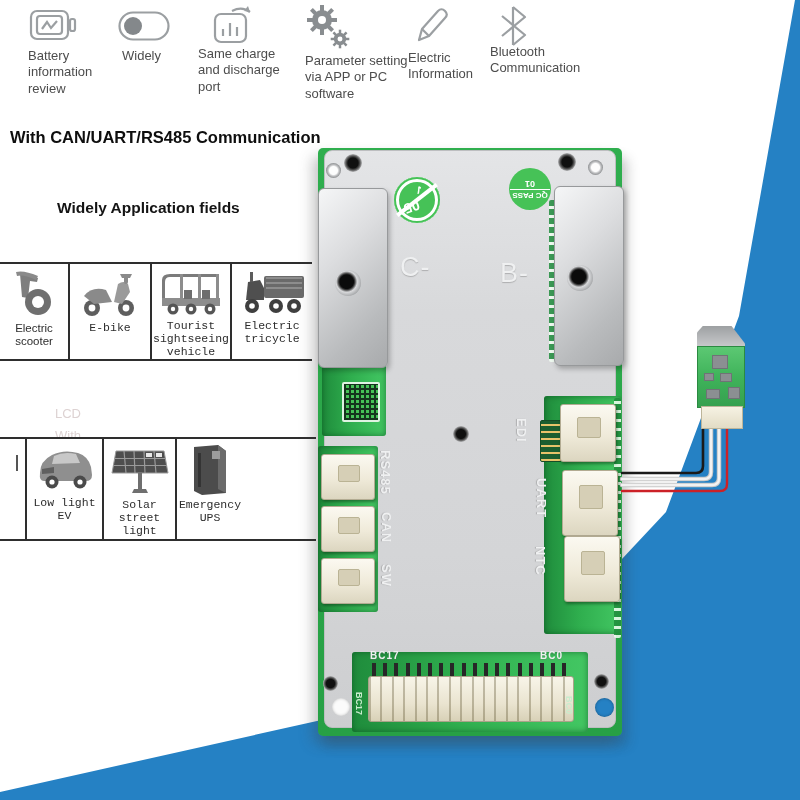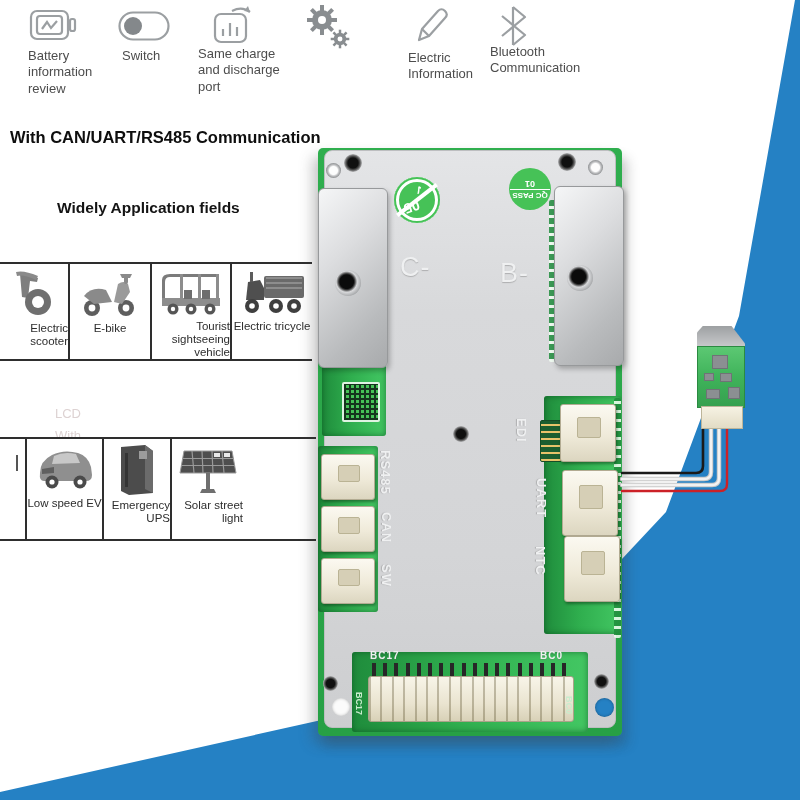--- a/index.html
+++ b/index.html
@@ -12,22 +12,22 @@
   .feat-label{position:absolute;font-size:13px;line-height:1.25;color:#4d4d4d;}
   .feat-icon{position:absolute;}
 
   
   .h-comm{position:absolute;left:10px;top:128px;font-size:16.5px;font-weight:bold;color:#0e0e0e;text-align:center;}
   .h-apps{position:absolute;left:57px;top:199px;font-size:15.5px;font-weight:bold;color:#141414;}
 
   
   .apps-row{position:absolute;left:0;display:flex;border-top:2px solid #2e2e2e;border-bottom:2px solid #2e2e2e;background:#fff;}
   .app-cell{box-sizing:border-box;display:flex;flex-direction:column;align-items:center;padding-top:4px;overflow:visible;}
-  .app-cell + .app-cell{border-left:2px solid #2e2e2e;}
-  .app-label{font-size:11.5px;line-height:1.12;color:#2d2d2d;text-align:right;font-weight:500;margin-top:2px;}
+  .app-cell + .app-cell{border-left:2px solid #2e2e2e;font-family:Liberation Mono, monospace;}
+  .app-label{font-size:11.5px;line-height:1.12;color:#2d2d2d;text-align:center;font-weight:500;margin-top:2px;}
   .faded{position:absolute;left:55px;top:403px;width:44px;font-size:13px;line-height:1.7;color:#ddd2d2;}
   .row2-sliver{position:absolute;left:16px;top:455px;width:2px;height:16px;background:#555;}
 
   
   #bgshape{position:absolute;left:0;top:0;}
 
   
   #board{position:absolute;left:318px;top:148px;width:304px;height:588px;
          background:linear-gradient(180deg,#2fae4e,#27a045);border-radius:5px;
          box-shadow:-6px 8px 14px rgba(70,70,70,.28), 6px 10px 12px rgba(50,50,50,.22);}
@@ -104,21 +104,21 @@
     </svg>
   </div>
   <div class="feat-label" style="left:28px;top:48px;width:76px">Battery information review</div>
 
   <div class="feat-icon" style="left:118px;top:11px">
     <svg width="52" height="30" viewBox="0 0 52 30" fill="none">
       <rect x="1.5" y="1.5" width="49" height="27" rx="13.5" stroke="#9b9fa2" stroke-width="2.2"></rect>
       <circle cx="15" cy="15" r="9" fill="#84888b"></circle>
     </svg>
   </div>
-  <div class="feat-label" style="left:122px;top:48px;width:60px">Switch</div>
+  <div class="feat-label" style="left:122px;top:48px;width:60px">Widely</div>
 
   <div class="feat-icon" style="left:210px;top:5px">
     <svg width="46" height="40" viewBox="0 0 46 40" fill="none" stroke="#9b9fa2" stroke-width="2.2">
       <rect x="5" y="9" width="31" height="28" rx="6"></rect>
       <line x1="13" y1="31" x2="13" y2="24"></line>
       <line x1="20" y1="31" x2="20" y2="18"></line>
       <line x1="27" y1="31" x2="27" y2="22"></line>
       <path d="M22 6 Q32 1 40 7"></path>
       <polygon points="40,7 34,6 38,1" fill="#9b9fa2" stroke="none"></polygon>
     </svg>
@@ -152,20 +152,21 @@
               <rect x="-2" y="9" width="4" height="6" transform="rotate(45)"></rect>
              <rect x="-15" y="-2" width="6" height="4" transform="rotate(45)"></rect>
               <rect x="9" y="-2" width="6" height="4" transform="rotate(45)"></rect>
             </g>
           <circle r="10"></circle>
             <circle r="4" fill="#fff"></circle>
         </g>
       </g>
     </svg>
   </div>
+  <div class="feat-label" style="left:305px;top:53px;width:106px">Parameter setting via APP or PC software</div>
 
   <div class="feat-icon" style="left:412px;top:6px">
     <svg width="38" height="38" viewBox="0 0 38 38" fill="none" stroke="#9b9fa2" stroke-width="2.2" stroke-linejoin="round">      
         <path d="M7 34 L10 23 L26 5 Q29.5 1.5 33 5 Q36.5 8.5 33 12 L17 30 Z"></path>
       <line x1="10" y1="23" x2="17" y2="30"></line>
     </svg>
   </div>
   <div class="feat-label" style="left:408px;top:50px;width:86px">Electric Information</div>
 
   <div class="feat-icon" style="left:498px;top:4px">
@@ -253,46 +254,46 @@
         <g fill="#8f8f8f">
         <path d="M6 30 Q6 18 18 12 Q30 6 44 10 Q54 13 57 24 L58 32 Q58 38 52 38 L10 38 Q5 38 6 30 Z"></path>
         <path d="M20 13 Q30 8 42 11 L46 20 L18 21 Z" fill="#c8c8c8"></path>
         <path d="M8 26 L20 24 L20 30 L8 31 Z" fill="#5f5f5f"></path>
         <circle cx="18" cy="39" r="6.5" fill="#4a4a4a"></circle>
             <circle cx="18" cy="39" r="2.6" fill="#fff"></circle>
         <circle cx="46" cy="39" r="6.5" fill="#4a4a4a"></circle>
             <circle cx="46" cy="39" r="2.6" fill="#fff"></circle>
           </g>
       </svg>
-      <div class="app-label">Low speed EV</div>
-    </div>
-    <div class="app-cell" style="width:68px">
-      <svg width="44" height="54" viewBox="0 0 44 54">
-        <g>
-            <path d="M6 4 L30 2 L38 8 L38 50 L14 52 L6 48 Z" fill="#4c4c4c"></path>
-        <path d="M30 2 L38 8 L38 50 L30 46 Z" fill="#6b6b6b"></path>
-        <rect x="24" y="8" width="8" height="8" fill="#9c9c9c"></rect>
-        <rect x="10" y="10" width="3" height="34" fill="#343434"></rect>
-          </g>
-      </svg>
-      <div class="app-label">Emergency UPS</div>
+      <div class="app-label">Low light EV</div>
     </div>
     <div class="app-cell" style="width:73px">
       <svg width="60" height="54" viewBox="0 0 60 54">
         <g>
             <path d="M6 8 L54 8 L58 30 L2 30 Z" fill="#4e4e4e"></path>
         <path d="M6 8 L54 8 L58 30 L2 30 Z" fill="none" stroke="#9a9a9a" stroke-width="1"></path>
         <path d="M14 8 L16 30 M24 8 L25 30 M34 8 L35 30 M44 8 L46 30 M4.5 15.5 h51 M3.5 22.5 h53" stroke="#9a9a9a" stroke-width="1.2"></path>
         <rect x="36" y="10" width="6" height="4" fill="#e8e8e8"></rect>
             <rect x="46" y="10" width="6" height="4" fill="#e8e8e8"></rect>
         <rect x="28" y="30" width="4" height="18" fill="#6f6f6f"></rect>
         <path d="M22 50 L38 50 L36 46 L24 46 Z" fill="#6f6f6f"></path>
           </g>
       </svg>
       <div class="app-label">Solar street light</div>
+    </div>
+    <div class="app-cell" style="width:68px">
+      <svg width="44" height="54" viewBox="0 0 44 54">
+        <g>
+            <path d="M6 4 L30 2 L38 8 L38 50 L14 52 L6 48 Z" fill="#4c4c4c"></path>
+        <path d="M30 2 L38 8 L38 50 L30 46 Z" fill="#6b6b6b"></path>
+        <rect x="24" y="8" width="8" height="8" fill="#9c9c9c"></rect>
+        <rect x="10" y="10" width="3" height="34" fill="#343434"></rect>
+          </g>
+      </svg>
+      <div class="app-label">Emergency UPS</div>
     </div>
   </div>
   <div class="row2-sliver"></div>
 
   <div id="board">
     <div class="plate"></div>
 
     <div class="bay" style="left:4px;top:204px;width:64px;height:84px"></div>
     <div class="bay" style="left:0;top:298px;width:60px;height:166px"></div>
     <div class="bay" style="left:226px;top:248px;width:78px;height:238px"></div>

